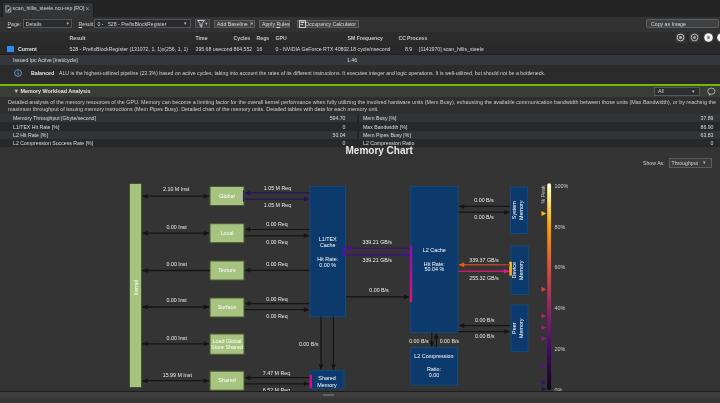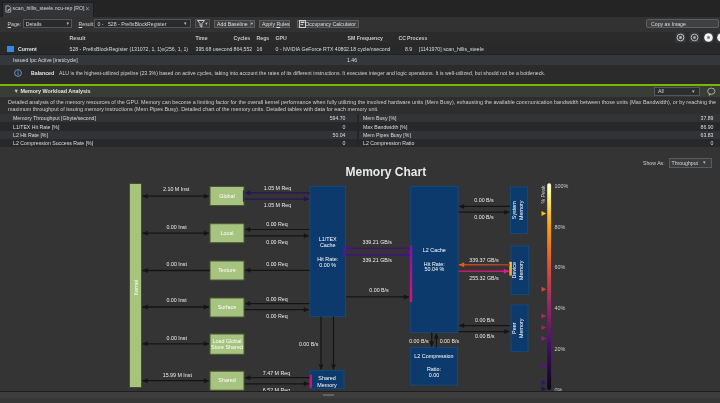--- a/index.html
+++ b/index.html
@@ -138,21 +138,21 @@
 <div class="txt" style="left:363px;top:115.4px;font-size:5.2px;color:#dcdddd;">Mem Busy [%]</div>
 <div class="txt" style="left:363px;top:123.7px;font-size:5.2px;color:#dcdddd;">Max Bandwidth [%]</div>
 <div class="txt" style="left:363px;top:132px;font-size:5.2px;color:#dcdddd;">Mem Pipes Busy [%]</div>
 <div class="txt" style="left:363px;top:140.3px;font-size:5.2px;color:#dcdddd;">L2 Compression Ratio</div>
 <div class="txt" style="right:6.5px;top:115.4px;font-size:5.2px;color:#dcdddd;">37.89</div>
 <div class="txt" style="right:6.5px;top:123.7px;font-size:5.2px;color:#dcdddd;">86.90</div>
 <div class="txt" style="right:6.5px;top:132px;font-size:5.2px;color:#dcdddd;">63.83</div>
 <div class="txt" style="right:6.5px;top:140.3px;font-size:5.2px;color:#dcdddd;">0</div>
 
 <div class="abs" style="left:0;top:147px;width:720px;height:245px;background:#343434;"></div>
-<div class="txt" style="left:345.5px;top:165px;font-size:12px;font-weight:bold;color:#e8e9ea;">Memory Chart</div>
+<div class="txt" style="left:345.5px;top:145px;font-size:10px;font-weight:bold;color:#e8e9ea;">Memory Chart</div>
 <div class="txt" style="left:643px;top:160px;font-size:5.2px;color:#cecfd0;">Show As:</div>
 <div class="abs" style="left:668.5px;top:157.5px;width:43px;height:10px;background:#3a3b3d;border:1px solid #5a5b5d;box-sizing:border-box;"></div>
 <div class="txt" style="left:671.5px;top:159.8px;font-size:5.2px;color:#d6d7d8;">Throughput</div>
 <div class="txt" style="left:703px;top:158.8px;font-size:5px;color:#b9babb;">▾</div>
 
 <svg class="abs" style="left:0;top:147px;" width="720" height="245" viewBox="0 147 720 245" font-family="Liberation Sans, sans-serif">
   <defs>
     <marker id="mL-k" markerUnits="userSpaceOnUse" markerWidth="7" markerHeight="7" refX="0.7" refY="3.5" orient="auto">
           <path d="M5.9 1.0 L0.7 3.5 L5.9 6.0z" fill="#141414"></path>
         </marker>

